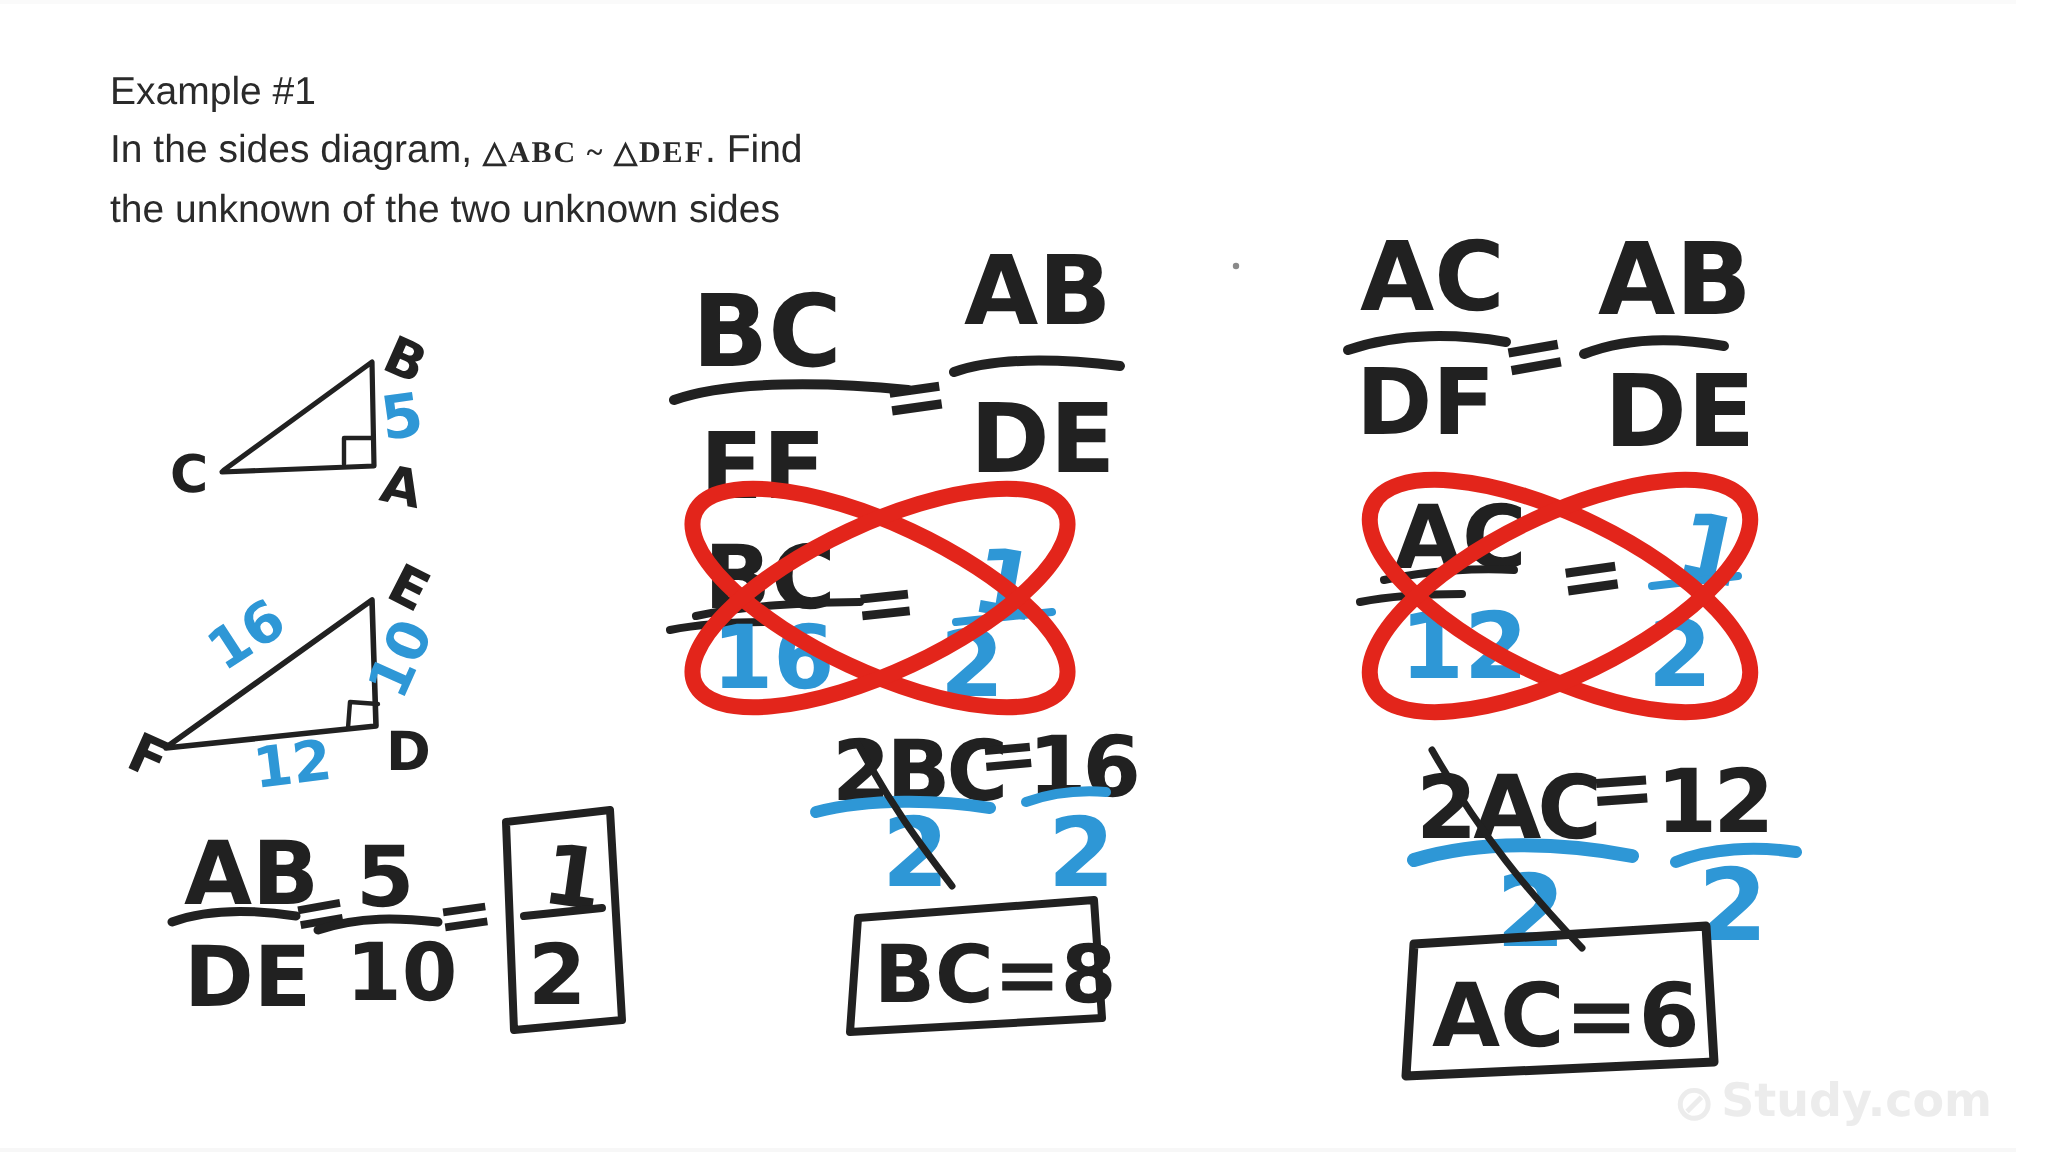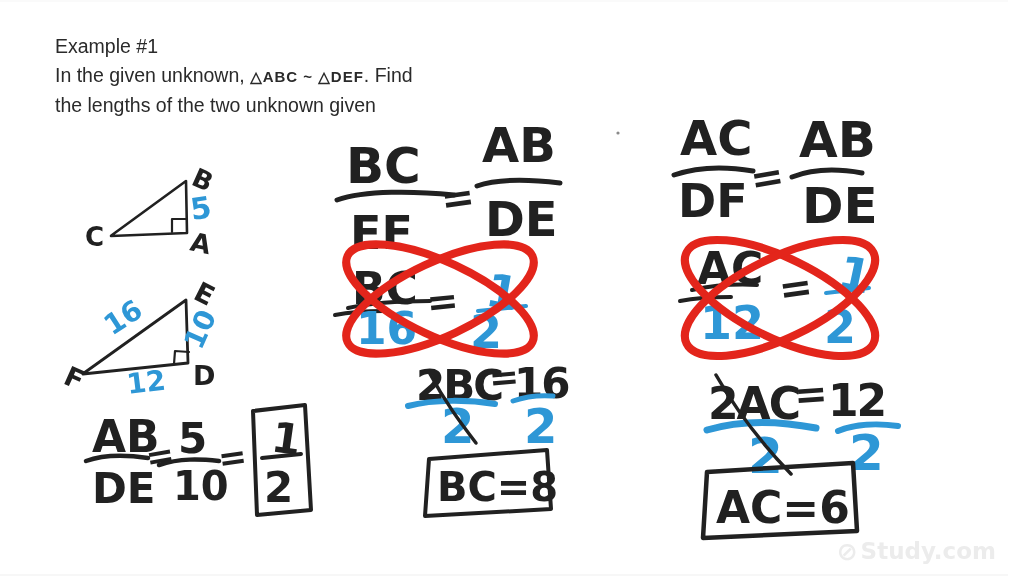--- a/index.html
+++ b/index.html
@@ -1,42 +1,42 @@
 <!DOCTYPE html>
 <html style="--ink: #212121; --blue: #2e97d6; --red: #e3251b; --watermark: #ececec;"><head>
 <meta charset="utf-8">
 <style>
   *{margin:0;padding:0;box-sizing:border-box}
   html,body{background:#fff}
   :root{--ink:#212121;--blue:#2e97d6;--red:#e3251b;--watermark:#ececec}
   #canvas{position:relative;width:1008px;height:576px;background:#fff;overflow:hidden;
           font-family:"Liberation Sans",sans-serif;border-top:2px solid #fafafa;border-bottom:2px solid #f7f7f7}
   .problem{position:absolute;left:55px;top:30px;font-size:19.5px;line-height:28.5px;color:#2a2a2a}
-  .math-inline{font-family:Liberation Sans, sans-serif;font-weight:bold;font-size:15px;letter-spacing:1px}
+  .math-inline{font-family:Liberation Serif, serif;font-weight:bold;font-size:15px;letter-spacing:1px}
   .board{position:absolute;left:0;top:0}
   svg text{font-family:"DejaVu Sans",sans-serif;font-weight:bold}
   .ink{fill:var(--ink)}
   .blue{fill:var(--blue)}
   .sink{stroke:var(--ink);fill:none;stroke-linecap:round;stroke-linejoin:round}
   .sblue{stroke:var(--blue);fill:none;stroke-linecap:round}
   .sred{stroke:var(--red);fill:none;stroke-linecap:round}
   .watermark{position:absolute;right:12px;bottom:10px;display:flex;align-items:center;gap:3px;
              color:var(--watermark);font-weight:bold;font-size:23px;font-family:"DejaVu Sans",sans-serif}
   .watermark .logo{font-size:25px;line-height:1}
 </style>
 </head>
 <body>
 
 <div id="canvas">
 
   <div class="problem">
     <div><span>Example #1</span></div>
-    <div><span>In the given unknown,</span>
+    <div><span>In the sides diagram,</span>
       <span class="math-inline">△ABC ~ △DEF</span><span>. Find</span></div>
-    <div><span>the lengths of the two unknown given</span></div>
+    <div><span>the unknown of the two unknown sides</span></div>
   </div>
 
   <svg class="board" width="1024" height="576" viewBox="0 0 1024 576">
 
     <g>
       <path class="sink" stroke-width="2.6" d="M112 233 L186 179 L187 231 L111 234 Z"></path>
       <path class="sink" stroke-width="2.2" d="M172 230 L172 217 L186 217"></path>
       <text class="ink" x="190" y="182" font-size="26" transform="rotate(24 190 182)">B</text>
       <text class="ink" x="85" y="244" font-size="26">C</text>
       <text class="ink" x="189" y="248" font-size="26" transform="rotate(12 189 248)">A</text>

